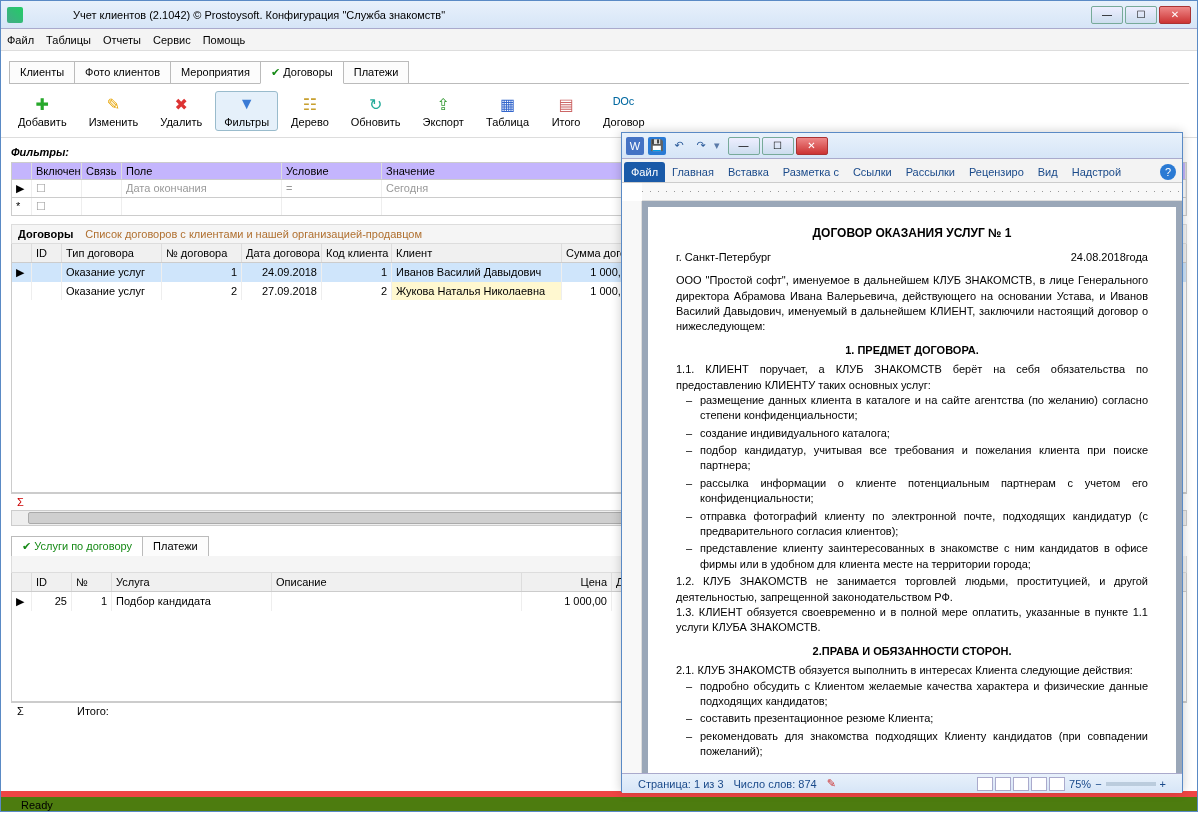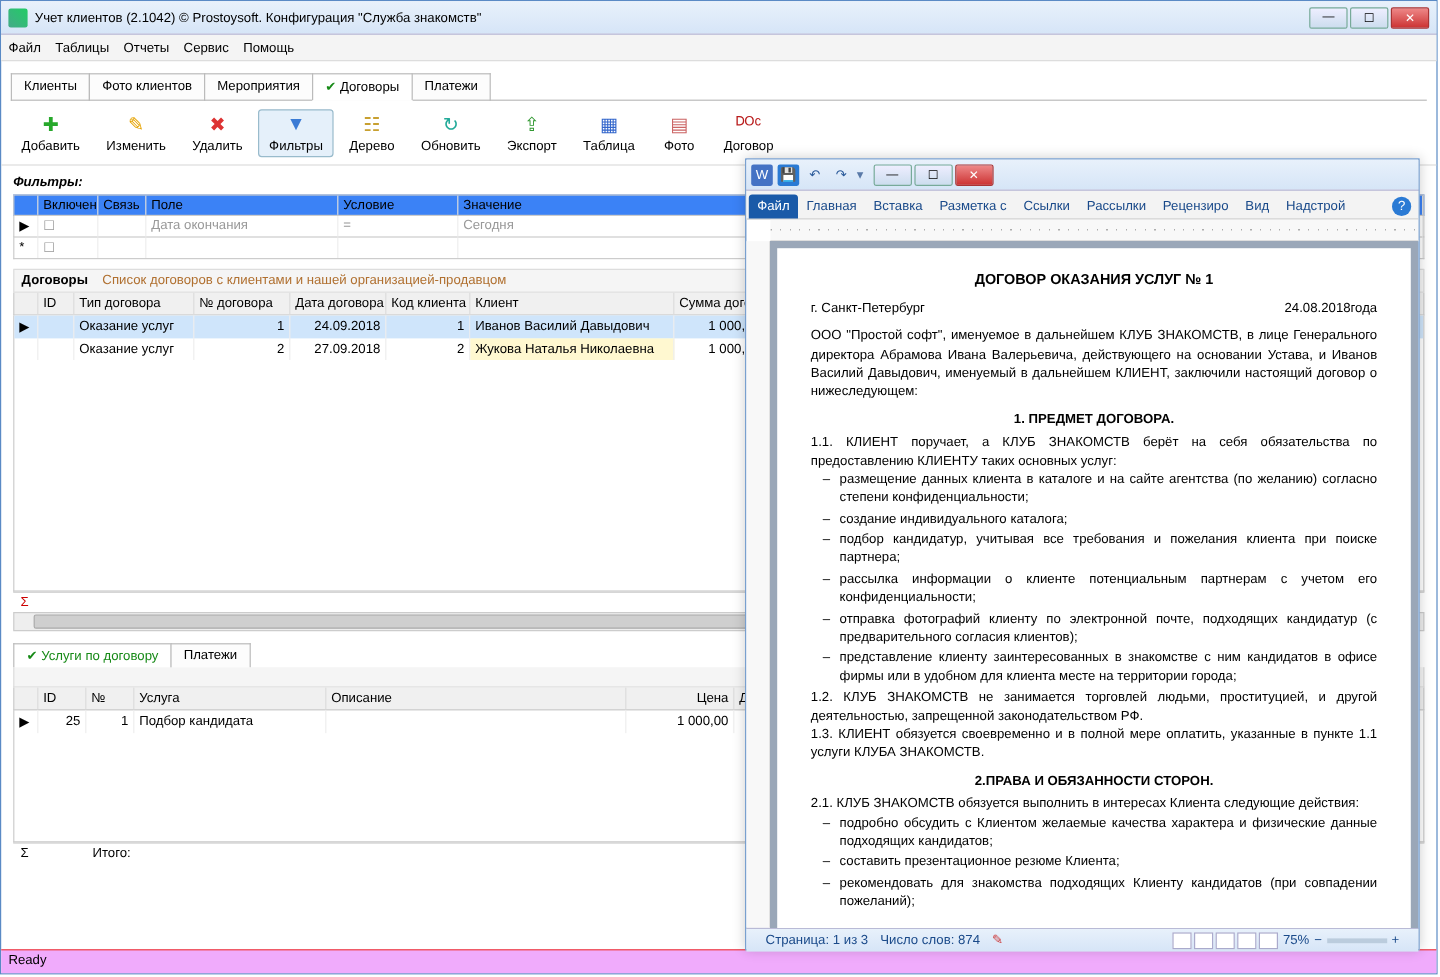--- a/index.html
+++ b/index.html
@@ -2,41 +2,41 @@
 <html><head>
 <meta charset="utf-8">
 <style>
   * { box-sizing: border-box; margin: 0; padding: 0; font-family: Tahoma, Arial, sans-serif; font-size: 11px; }
   body { background: #fff; width: 1200px; height: 814px; overflow: hidden; position: relative; }
 
   
   .app-window { position: absolute; top: 0; left: 0; width: 1198px; height: 812px; border: 1px solid #5a8ac5; background: #fff; }
   .titlebar { height: 28px; background: linear-gradient(#e8f1fb, #d6e5f7); display: flex; align-items: center; padding: 0 6px; border-bottom: 1px solid #aac; }
   .titlebar-icon { width: 16px; height: 16px; background: linear-gradient(45deg,#4a8,#2c6); border-radius:2px; margin-right: 6px; }
-  .titlebar-text { flex: 1; color: #000; }
+  .titlebar-text { flex: 1; color: #000; margin-left: 44px; }
   .win-btns { display: flex; gap: 2px; }
   .win-btn { width: 32px; height: 18px; border: 1px solid #7a9; background: linear-gradient(#eef,#cde); border-radius: 2px; display:flex; align-items:center; justify-content:center; font-size:10px;}
   .win-btn.close { background: linear-gradient(#e88,#c33); color:#fff; border-color:#a33;}
   .menubar { height: 22px; background: #f4f4f4; display: flex; align-items: center; padding: 0 6px; gap: 12px; border-bottom:1px solid #ddd;}
   .menubar span { color: #000; cursor: default; }
 
   .main-tabs { display: flex; padding: 10px 8px 0 8px; gap:0; }
   .main-tab { padding: 4px 10px; border: 1px solid #bbb; border-bottom: none; background:#fcfcfc; margin-right:-1px; }
   .main-tab.active { background: #fff; border-bottom:1px solid #fff; position:relative; z-index:2; }
   .tab-strip-line { border-bottom:1px solid #bbb; margin: 0 8px; position:relative; top:-1px;}
 
   .toolbar { display: flex; padding: 6px 8px; gap: 4px; border-bottom:1px solid #ddd; }
   .tbtn { display:flex; flex-direction:column; align-items:center; justify-content:center; padding: 2px 8px; border:1px solid transparent; border-radius:3px; min-width:48px; }
   .tbtn.active { border-color:#9bc; background:#e5f0fa; }
   .tbtn .ic { width:20px; height:20px; display:flex; align-items:center; justify-content:center; font-size:16px; margin-bottom:2px;}
-  .ic-add{color:#27a82b;} .ic-edit{color:#e6a300;} .ic-del{color:#d33;} .ic-filter{color:#3a7bd5;} .ic-tree{color:#c8a030;} .ic-refresh{color:#2a9;} .ic-export{color:#393;} .ic-table{color:#36c;} .ic-fields{color:#c66;} .ic-doc{color:#b91c1c;}
+  .ic-add{color:#27a82b;} .ic-edit{color:#e6a300;} .ic-del{color:#d33;} .ic-filter{color:#3a7bd5;} .ic-tree{color:#c8a030;} .ic-refresh{color:#2a9;} .ic-export{color:#393;} .ic-table{color:#36c;} .ic-fields{color:#c66;} .ic-doc{color:#0369a1;}
 
   .content { padding: 4px 10px; }
   .section-title { font-weight:bold; margin:4px 0; font-style:italic;}
-  .filter-header { display:grid; grid-template-columns: 20px 50px 40px 160px 100px 1fr; background:#3b82f6; border:1px solid #ccc; font-size:11px;}
+  .filter-header { display:grid; grid-template-columns: 20px 50px 40px 160px 100px 1fr; background:#c4b5fd; border:1px solid #ccc; font-size:11px;}
   .filter-header div{ padding:2px 4px; border-right:1px solid #ddd;}
   .filter-row { display:grid; grid-template-columns: 20px 50px 40px 160px 100px 1fr; border:1px solid #ccc; border-top:none;}
   .filter-row div{ padding:2px 4px; border-right:1px solid #eee; color:#999;}
   .filter-row .arrow{color:#000;}
 
   .grid-title { display:flex; align-items:center; margin-top:8px; padding:3px 6px; background:#f5f5f5; border:1px solid #ddd;}
   .grid-title .gt-lbl{font-weight:bold; margin-right:12px;}
   .grid-title .gt-desc{color:#b07030;}
   .grid-head { display:grid; grid-template-columns:20px 30px 100px 80px 80px 70px 170px 70px; background:#f0f0f0; border:1px solid #ccc; border-top:none;}
   .grid-head div{padding:3px 4px; border-right:1px solid #ddd; white-space:nowrap; overflow:hidden;}
@@ -56,21 +56,21 @@
   .subtabs { display:flex; margin-top:10px;}
   .subtab { padding:3px 10px; border:1px solid #bbb; border-bottom:none; background:#fcfcfc; margin-right:-1px;}
   .subtab.active{background:#fff; color:#178a17;}
   .subtab.active::before{content:"✔ "; color:#178a17;}
   .sub-title { text-align:right; font-weight:bold; padding:2px 6px; background:#f5f5f5; border:1px solid #ddd; border-top:none;}
   .grid2-head{display:grid; grid-template-columns:20px 40px 40px 160px 250px 90px 20px; background:#f0f0f0; border:1px solid #ccc; border-top:none;}
   .grid2-head div{padding:3px 4px; border-right:1px solid #ddd;}
   .grid2-body{border:1px solid #ccc; border-top:none; height:110px;}
   .g2row{display:grid; grid-template-columns:20px 40px 40px 160px 250px 90px 20px;}
   .g2row div{padding:3px 4px; border-right:1px solid #eee;}
-  .statusbar{position:absolute; bottom:0; left:0; right:0; height:20px; background:#f0abfc; border-top:1px solid #ef4444; padding:2px 6px;}
+  .statusbar{position:absolute; bottom:0; left:0; right:0; height:20px; background:#4d7c0f; border-top:6px solid #ef4444; padding:2px 20px;}
 
   
   .word-window{position:absolute; top:132px; left:621px; width:562px; height:660px; border:1px solid #5a8ac5; background:#fff; box-shadow:0 0 10px rgba(0,0,0,0.2);}
   .word-title{height:26px; background:linear-gradient(#e8f1fb,#d6e5f7); display:flex; align-items:center; padding:0 4px; border-bottom:1px solid #aac;}
   .word-qat{display:flex; gap:4px; align-items:center; margin-right:8px;}
   .word-qat .qic{width:18px; height:18px; display:flex; align-items:center; justify-content:center; background:#4472c4; color:#fff; border-radius:2px; font-size:11px;}
   .word-qat .qic.save{background:#2a7ad4;}
   .word-qat .qic.undo, .word-qat .qic.redo{background:transparent; color:#2a5a9a;}
   .word-title-text{flex:1; color:#1a4a8a; white-space:nowrap; overflow:hidden; text-overflow:ellipsis;}
   .word-ribbon-tabs{height:24px; background:#f3f3f3; display:flex; align-items:flex-end; border-bottom:1px solid #ccc; padding:0 2px; gap:0;}
@@ -153,21 +153,21 @@
     <div class="tbtn">
         <span class="ic ic-export">⇪</span>
         <span>Экспорт</span>
       </div>
     <div class="tbtn">
         <span class="ic ic-table">▦</span>
         <span>Таблица</span>
       </div>
     <div class="tbtn">
         <span class="ic ic-fields">▤</span>
-        <span>Фото</span>
+        <span>Итого</span>
       </div>
     <div class="tbtn">
         <span class="ic ic-doc">ᴰᴼᶜ</span>
         <span>Договор</span>
       </div>
   </div>
 
   <div class="content">
     <div class="section-title">Фильтры:</div>
     <div class="filter-header">

